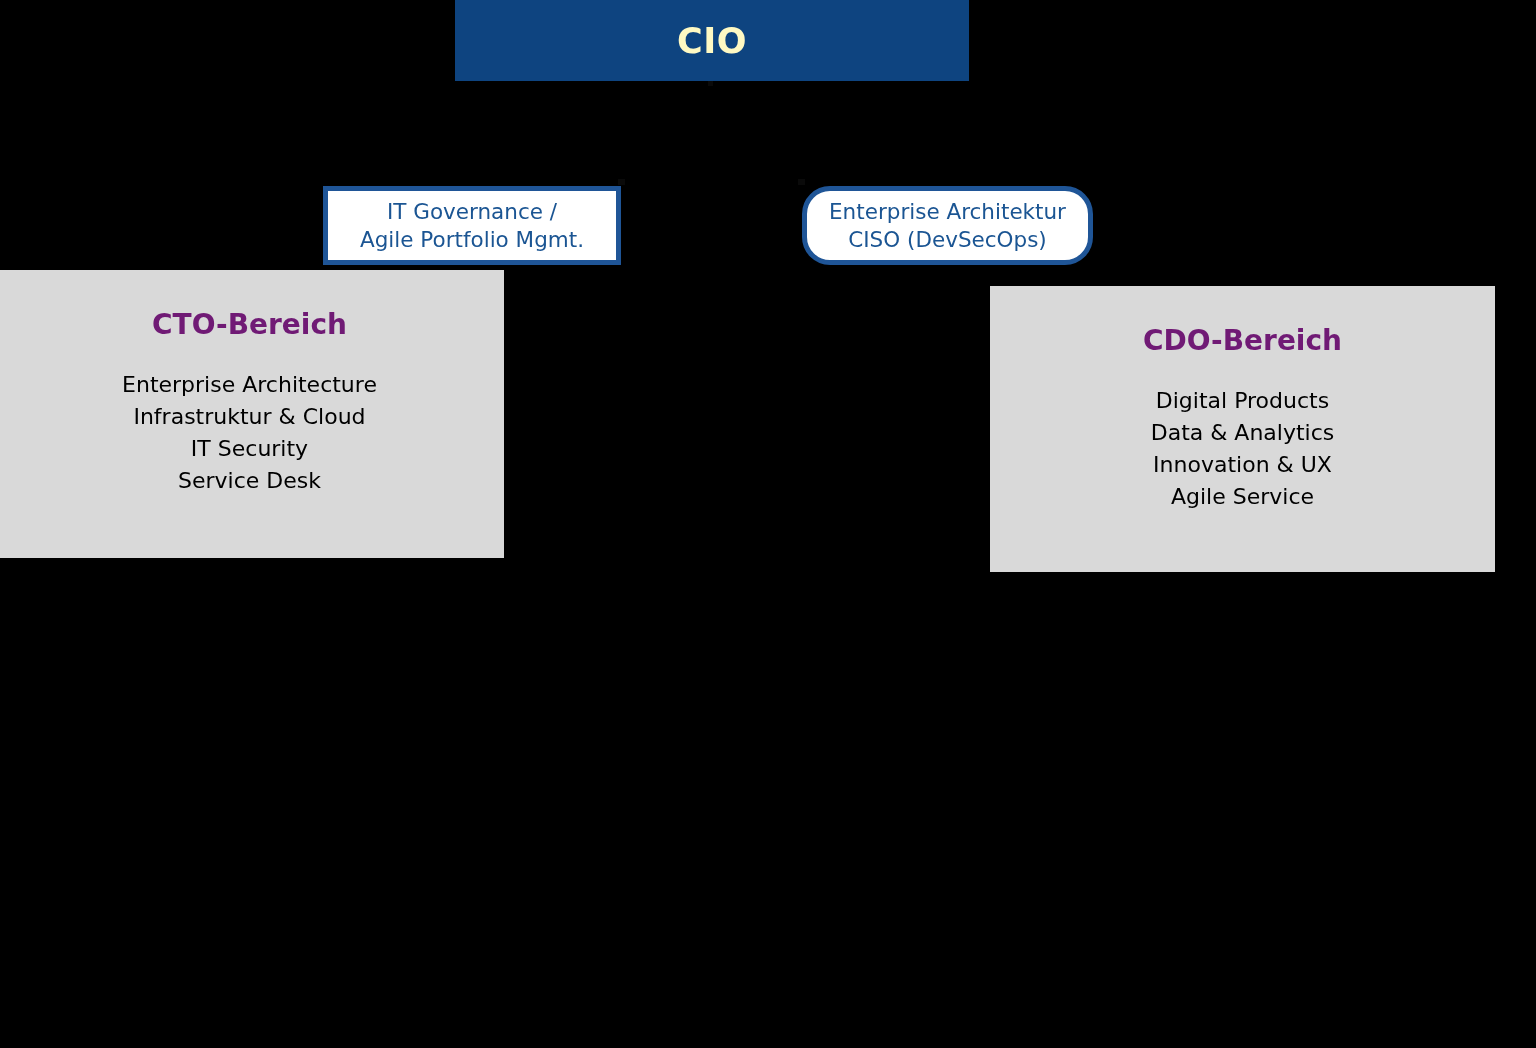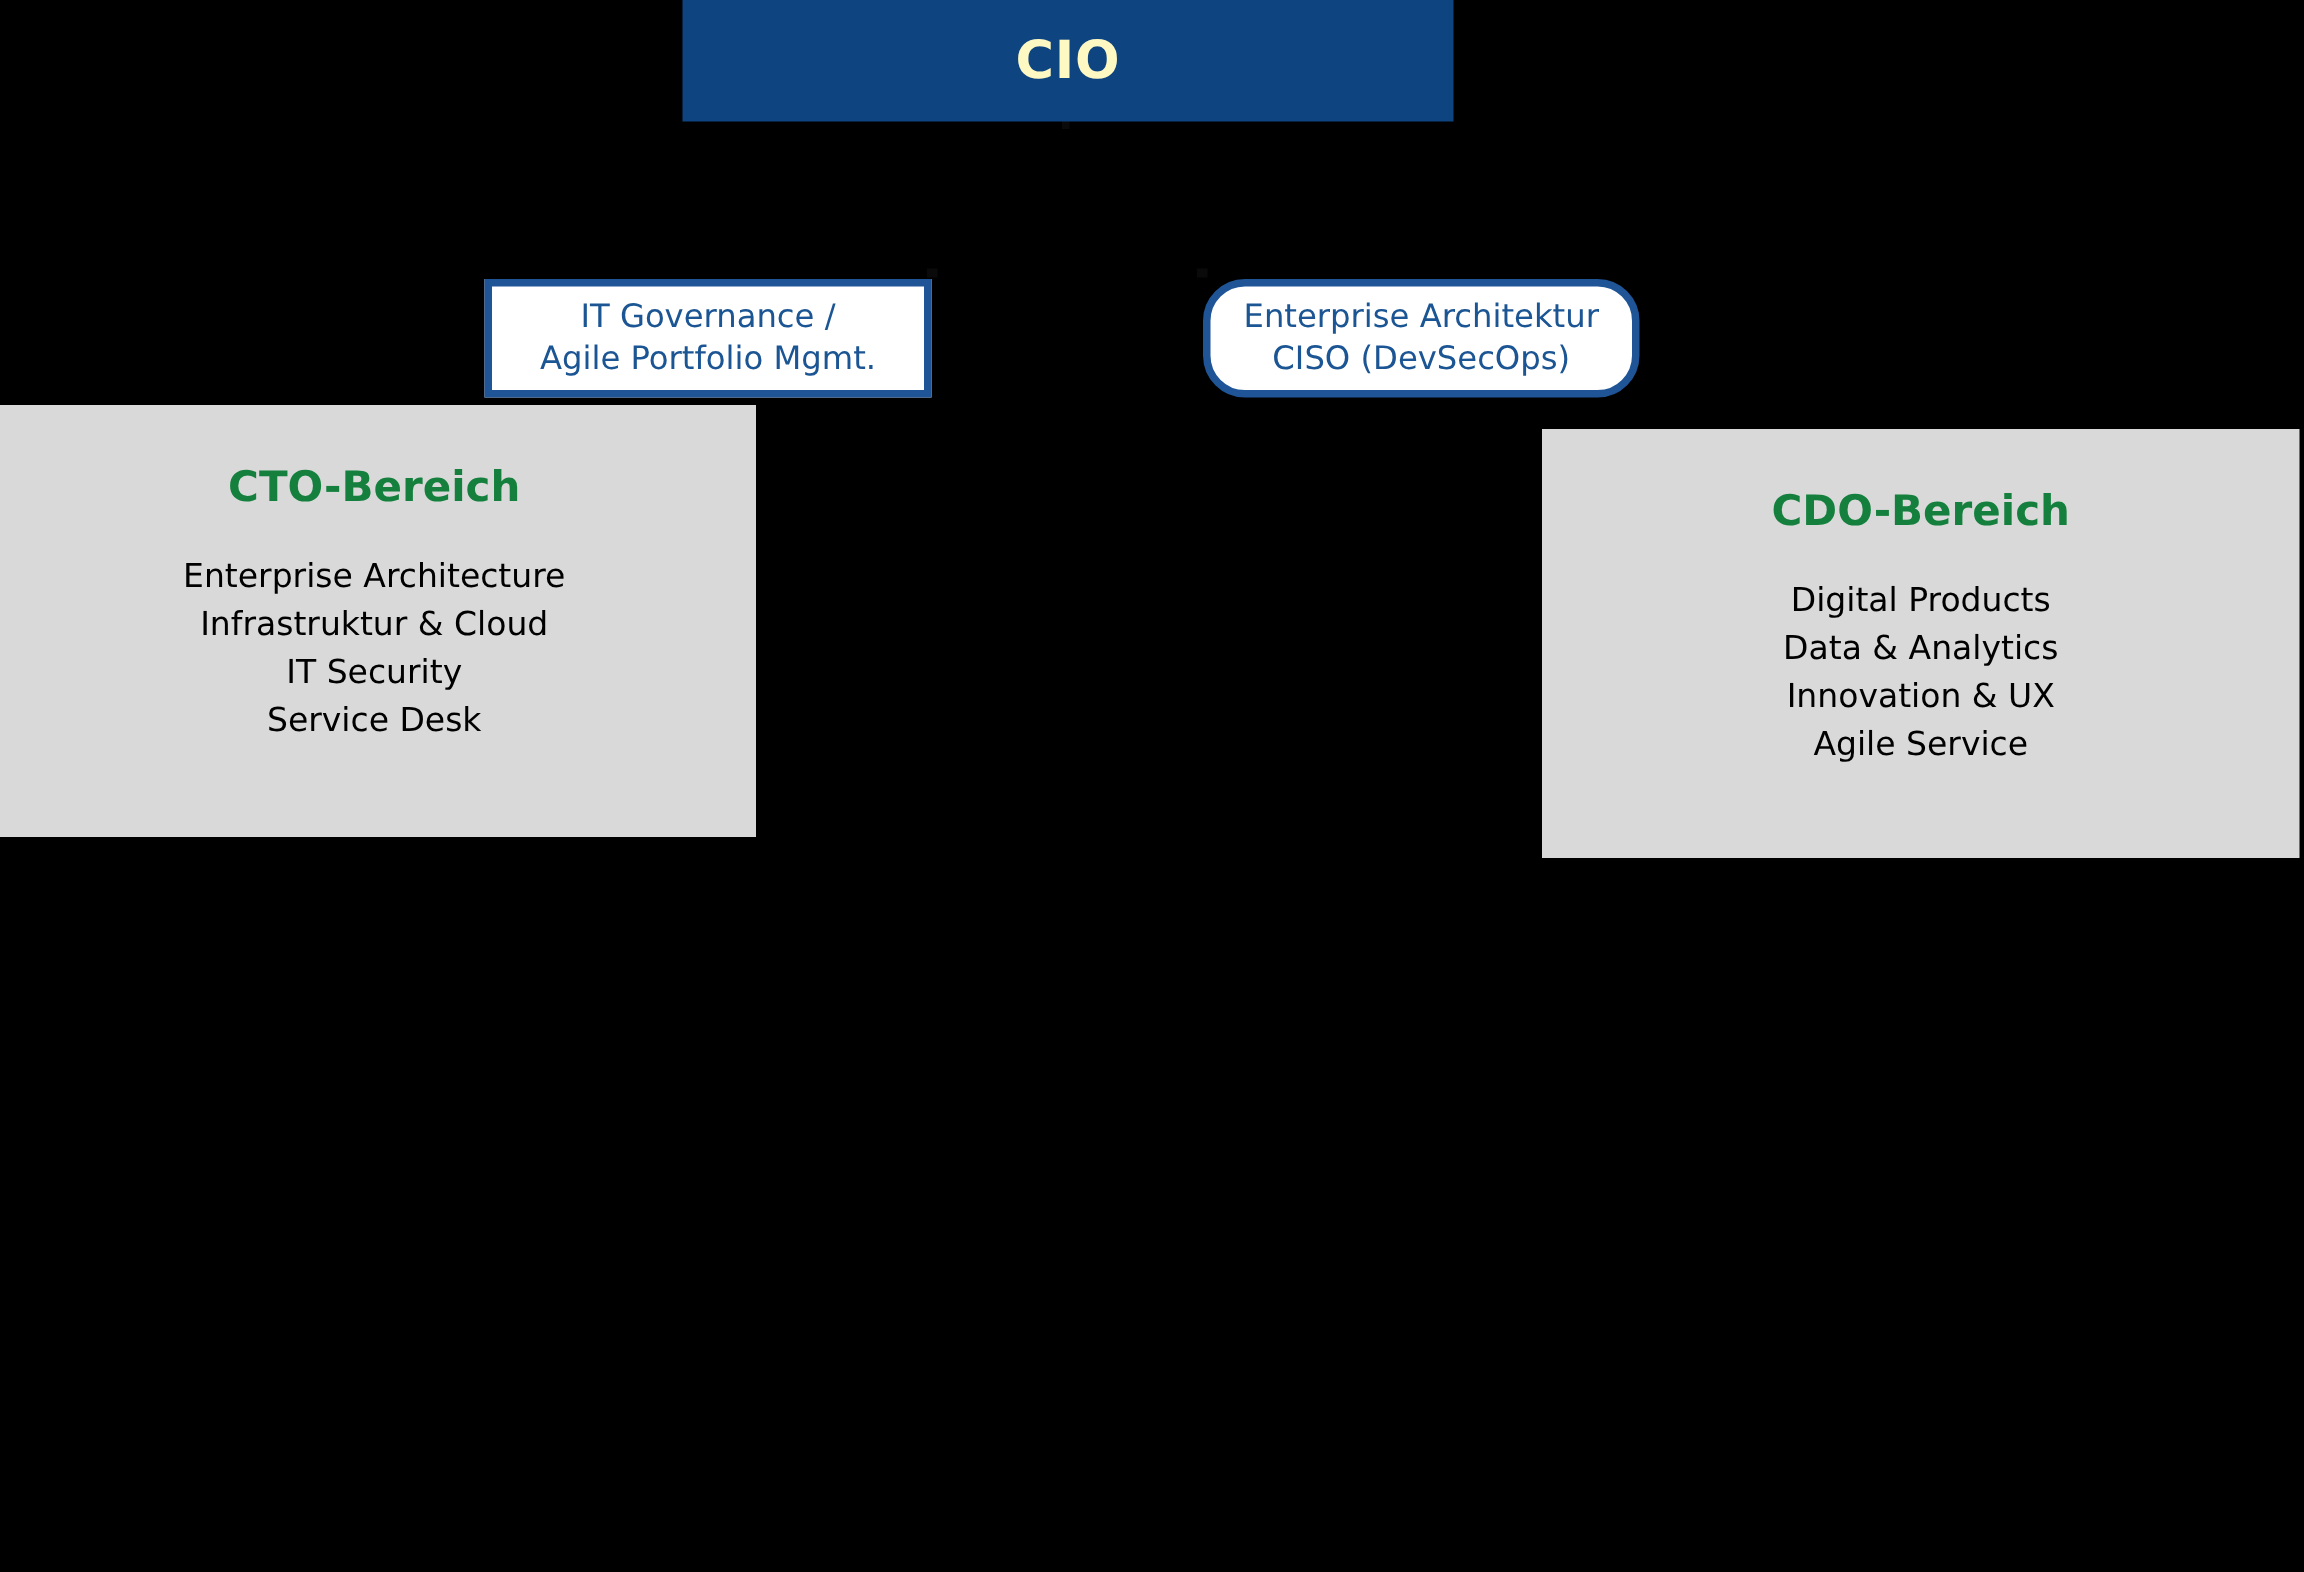--- a/index.html
+++ b/index.html
@@ -69,27 +69,27 @@
     background: #D9D9D9;
     justify-content: flex-start;
   }
   .division-box.cto {
     left: -5px;
     top: 270px;
     width: 509px;
     height: 288px;
   }
   .division-box.cdo {
-    left: 1028px;
+    left: 990px;
     top: 286px;
     width: 505px;
     height: 286px;
   }
   .division-title {
-    color: #15803d;
+    color: #701a75;
     font-size: 28px;
     font-weight: bold;
     line-height: 1.1;
     margin-top: 40px;
   }
   .division-body {
     margin-top: 28px;
     display: flex;
     flex-direction: column;
     align-items: center;

